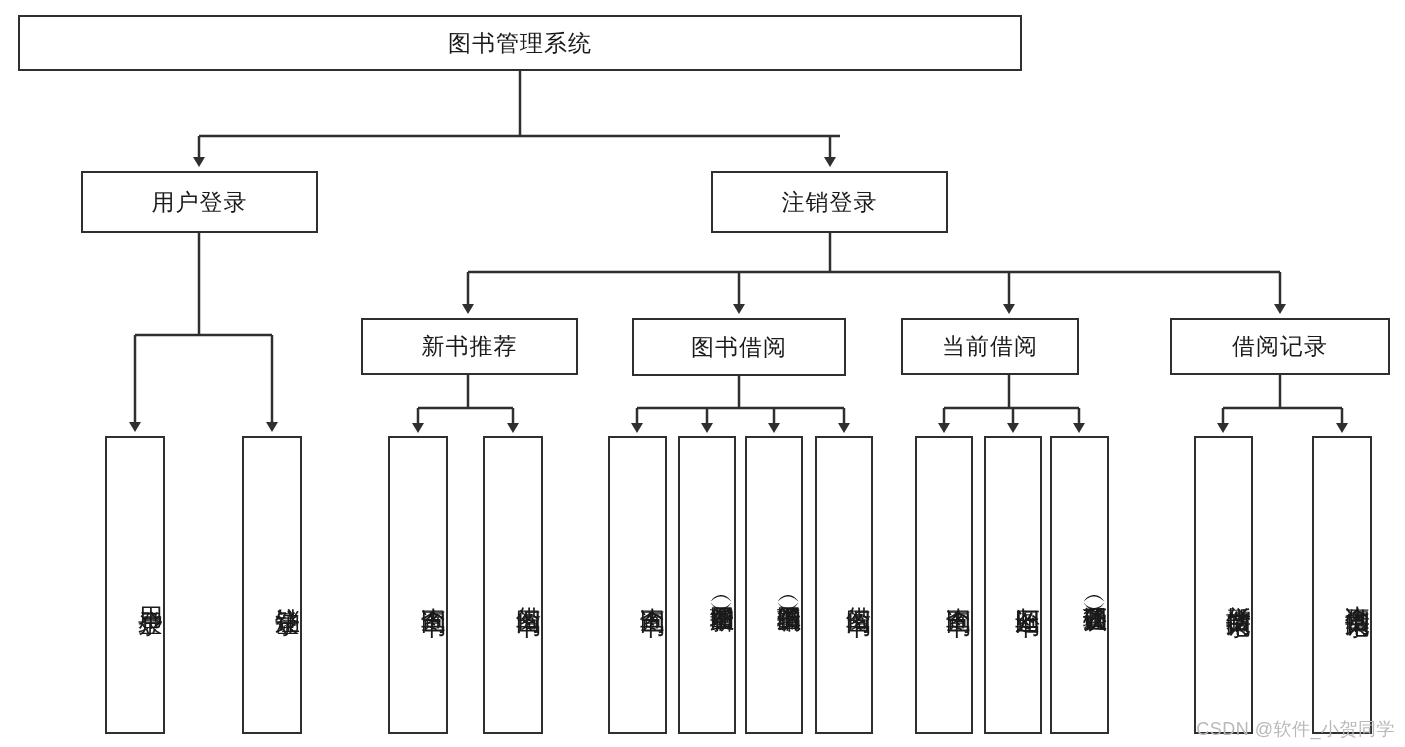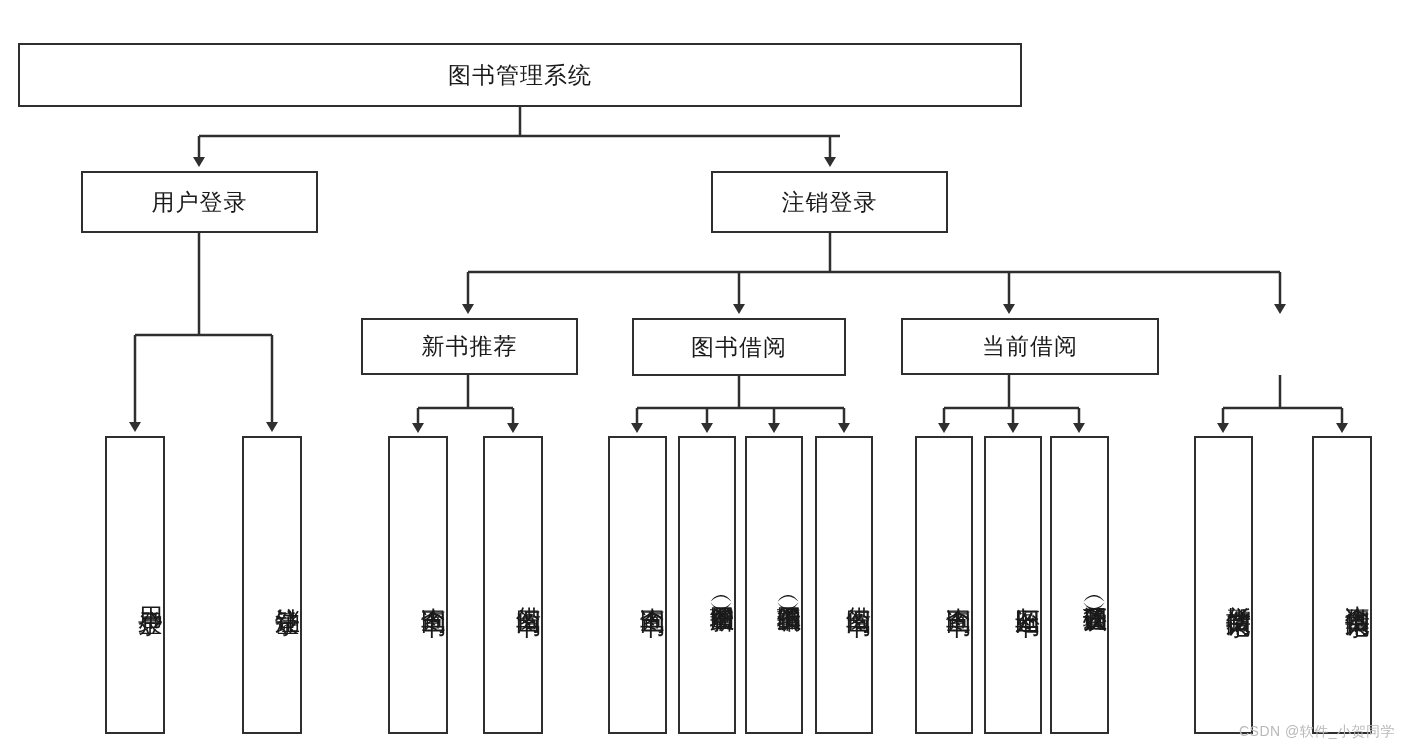--- a/index.html
+++ b/index.html
@@ -55,21 +55,21 @@
   }
   .node-v.tight {
     padding-top: 6px;
     font-size: 24px;
     letter-spacing: 0px;
   }
   .watermark {
     position: absolute;
     right: 10px;
     bottom: 6px;
-    font-size: 14px;
+    font-size: 18px;
     color: #b9b9b9;
     letter-spacing: 0.5px;
     white-space: nowrap;
   }
 </style>
 </head>
 <body>
 
 <div id="diagram-root">
 
@@ -116,39 +116,42 @@
       <path d="M1013,408 L1013,424" marker-end="url(#arrow)"></path>
       <path d="M1079,408 L1079,424" marker-end="url(#arrow)"></path>
 
       <path d="M1280,375 L1280,408"></path>
       <path d="M1223,408 L1342,408"></path>
       <path d="M1223,408 L1223,424" marker-end="url(#arrow)"></path>
       <path d="M1342,408 L1342,424" marker-end="url(#arrow)"></path>
     </g>
   </svg>
 
-  <div class="node node-h" style="left: 18px; top: 15px; width: 1004px; height: 64px; margin-top: 28px;">
+  <div class="node node-h" style="left: 18px; top: 15px; width: 1004px; height: 56px;">
     <span>图书管理系统</span>
   </div>
 
   <div class="node node-h" style="left: 81px; top: 171px; width: 237px; height: 62px;">
     <span>用户登录</span>
   </div>
   <div class="node node-h" style="left: 711px; top: 171px; width: 237px; height: 62px;">
     <span>注销登录</span>
   </div>
 
   <div class="node node-h" style="left: 361px; top: 318px; width: 217px; height: 57px; text-align: right;">
     <span>新书推荐</span>
   </div>
   <div class="node node-h" style="left: 632px; top: 318px; width: 214px; height: 58px;">
     <span>图书借阅</span>
   </div>
-  <div class="node node-h" style="left: 901px; top: 318px; width: 258px; height: 57px;">
+  <div class="node node-h" style="left: 901px; top: 318px; width: 178px; height: 57px;">
     <span>当前借阅</span>
+  </div>
+  <div class="node node-h" style="left: 1170px; top: 318px; width: 220px; height: 57px;">
+    <span>借阅记录</span>
   </div>
 
   <div class="node node-v" style="left: 105px; top: 436px; width: 60px; height: 298px;">
     <span>用户登录</span>
   </div>
   <div class="node node-v" style="left: 242px; top: 436px; width: 60px; height: 298px;">
     <span>注销登录</span>
   </div>
   <div class="node node-v" style="left: 388px; top: 436px; width: 60px; height: 298px;">
     <span>查询图书</span>

